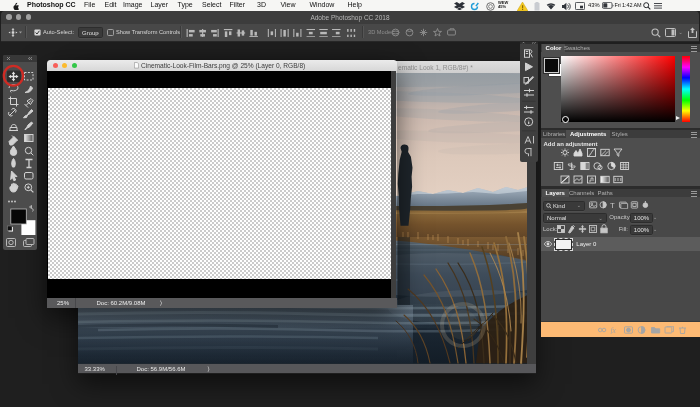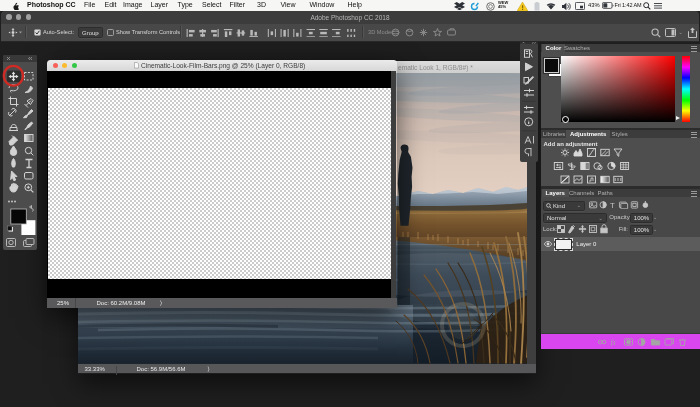--- a/index.html
+++ b/index.html
@@ -397,21 +397,21 @@
         </div>
     <span class="a" style="left:112px;top:29.1px;font-size:5px;color:#aaa;">⌄</span>
     <div class="a" style="left:0;top:40.6px;width:159px;height:14.1px;background:#5c5c5c;">
       <svg class="a" style="left:3px;top:4px;" width="8" height="6" viewBox="0 0 8 6">
             <path d="M0.3 3 C1.5 1 2.6 0.5 4 0.5 S6.5 1 7.7 3 C6.5 5 5.4 5.5 4 5.5 S1.5 5 0.3 3 Z" fill="none" stroke="#dadada" stroke-width="0.8"></path>
             <circle cx="4" cy="3" r="1.4" fill="#dadada"></circle>
           </svg>
       <div class="a" style="left:14.8px;top:2.2px;width:15.5px;height:9.2px;background:#f2f2f2;outline:1px dashed #dcdcdc;outline-offset:1px;box-shadow:0 0 0 1px #2a2a2a;"></div>
       <span class="a" style="left:35.3px;top:4px;font-size:6px;color:#f0f0f0;">Layer 0</span>
     </div>
-    <div class="a" style="left:0;top:124.2px;width:159px;height:15px;background:#d946ef;border-top:1px solid #3a3a3a;margin-top:12px;">
+    <div class="a" style="left:0;top:124.2px;width:159px;height:15px;background:#fdba74;border-top:1px solid #3a3a3a;">
       <svg class="a" style="left:56px;top:4px;" width="95" height="8" viewBox="0 0 95 8">
         <g stroke="#a5a5a5" stroke-width="0.9" fill="none">
           <g transform="translate(1,0)">
                 <circle cx="2.2" cy="4" r="1.8"></circle>
                 <circle cx="6" cy="4" r="1.8"></circle>
               </g>
           <text x="13.5" y="6.8" font-size="7.5" font-style="italic" fill="#a5a5a5" stroke="none" font-family="Liberation Serif">fx</text>
           <g transform="translate(27,0)">
                 <rect x="0.5" y="0.8" width="8" height="6.4" rx="0.8"></rect>
                 <circle cx="4.5" cy="4" r="2" fill="#a5a5a5"></circle>

